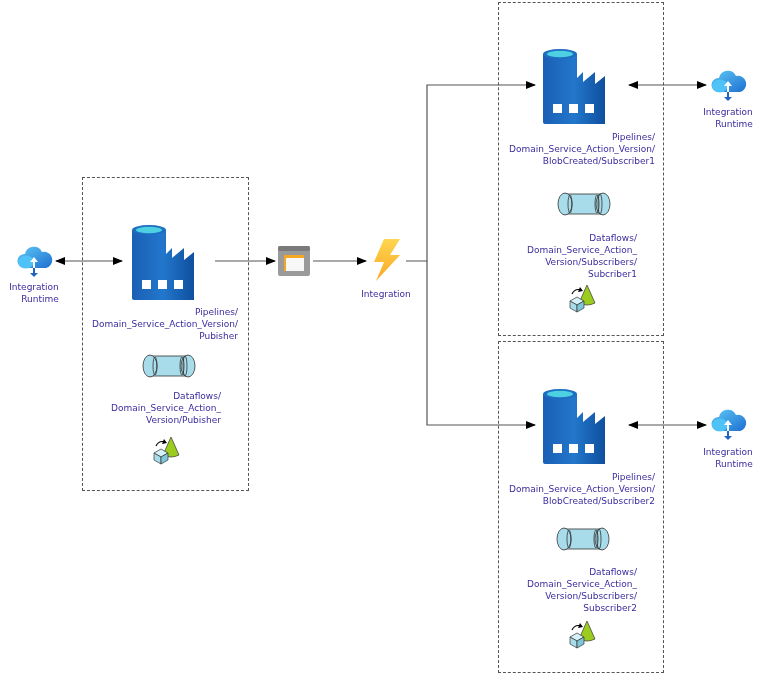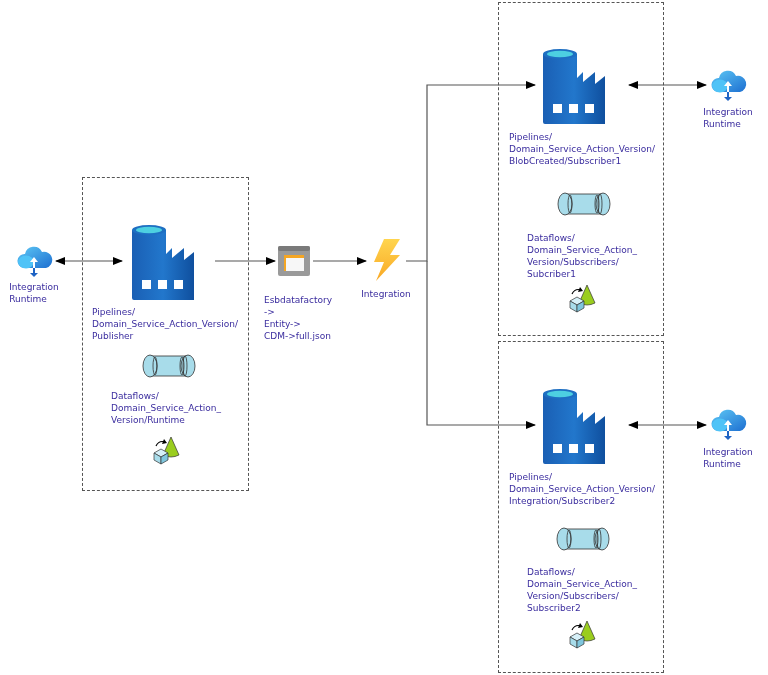--- a/index.html
+++ b/index.html
@@ -1,19 +1,19 @@
 <!DOCTYPE html>
 <html><head>
 <meta charset="utf-8">
 <style>
   html, body { margin: 0; padding: 0; background: #ffffff; }
   body { width: 768px; height: 675px; position: relative; overflow: hidden;
          font-family: "DejaVu Sans", sans-serif; }
   .canvas { position: absolute; left: 0; top: 0; width: 768px; height: 675px; }
-  .lbl { position: absolute; text-align: left; color: #3a2c9e;
+  .lbl { position: absolute; text-align: right; color: #3a2c9e;
          font-family: "DejaVu Sans", sans-serif; font-size: 9px; line-height: 12px;
          white-space: nowrap; transform: translateX(-50%); }
   .group { position: absolute; border: 1.3px dashed #555; box-sizing: border-box; }
   svg.wires { position: absolute; left: 0; top: 0; }
   .node { position: absolute; }
 </style>
 </head>
 <body>
 
 <div class="canvas">
@@ -74,62 +74,56 @@
       <ellipse cx="19" cy="8" rx="17" ry="5" fill="#1e6fc2"></ellipse>
       <ellipse cx="19" cy="8" rx="13" ry="3.2" fill="#4dd0e1"></ellipse>
       <rect x="12" y="58" width="9" height="9" fill="#fff"></rect>
       <rect x="28" y="58" width="9" height="9" fill="#fff"></rect>
       <rect x="44" y="58" width="9" height="9" fill="#fff"></rect>
     </svg>
   </div>
   <div class="lbl" style="left:165px; top:306px;">
     <div>Pipelines/</div>
     <div>Domain_Service_Action_Version/</div>
-    <div>Publisher</div>
+    <div>Pubisher</div>
   </div>
 
   <div class="node" style="left:141px; top:353px; width:56px; height:26px;">
     <svg width="56" height="26" viewBox="0 0 56 26">
       <rect x="8" y="3" width="40" height="20" fill="#a8dcea" stroke="#333" stroke-width="0.8"></rect>
       <ellipse cx="9" cy="13" rx="7" ry="11" fill="#a8dcea" stroke="#333" stroke-width="0.8"></ellipse>
       <ellipse cx="14" cy="13" rx="2" ry="9" fill="none" stroke="#333" stroke-width="0.8"></ellipse>
       <ellipse cx="47" cy="13" rx="7" ry="11" fill="#a8dcea" stroke="#333" stroke-width="0.8"></ellipse>
       <ellipse cx="41" cy="13" rx="2" ry="9" fill="none" stroke="#333" stroke-width="0.8"></ellipse>
       <ellipse cx="44" cy="13" rx="2" ry="10" fill="none" stroke="#333" stroke-width="0.8"></ellipse>
     </svg>
   </div>
   <div class="lbl" style="left:166px; top:390px;">
     <div>Dataflows/</div>
     <div>Domain_Service_Action_</div>
-    <div>Version/Runtime</div>
+    <div>Version/Pubisher</div>
   </div>
   <div class="node" style="left:151px; top:435px; width:30px; height:30px;">
     <svg width="30" height="30" viewBox="0 0 30 30">
       <path d="M20,2 L28,20 Q20,24 12,20 z" fill="#9acd1e" stroke="#333" stroke-width="0.7"></path>
       <path d="M3,18 L10,14 L17,18 L10,22 z" fill="#d6f0f8" stroke="#333" stroke-width="0.7"></path>
       <path d="M3,18 L10,22 L10,29 L3,25 z" fill="#a8dcea" stroke="#333" stroke-width="0.7"></path>
       <path d="M10,22 L17,18 L17,25 L10,29 z" fill="#7fc6dd" stroke="#333" stroke-width="0.7"></path>
       <path d="M5,11 Q8,5 14,7" fill="none" stroke="#000" stroke-width="1.2"></path>
       <path d="M13,4 L16,8 L11,9 z" fill="#000"></path>
     </svg>
   </div>
 
   <div class="node" style="left:277px; top:245px; width:34px; height:32px;">
     <svg width="34" height="32" viewBox="0 0 34 32">
       <rect x="1" y="1" width="32" height="30" rx="2" fill="#9a9a9a"></rect>
       <rect x="1" y="1" width="32" height="5" rx="2" fill="#7a7a7a"></rect>
       <rect x="7" y="10" width="20" height="16" fill="#f5a623"></rect>
       <rect x="9" y="13" width="18" height="13" fill="#f7f7f7"></rect>
     </svg>
-  </div>
-  <div class="lbl" style="left:298px; top:294px;">
-    <div>Esbdatafactory</div>
-    <div>-&gt;</div>
-    <div>Entity-&gt;</div>
-    <div>CDM-&gt;full.json</div>
   </div>
 
   <div class="node" style="left:370px; top:238px; width:34px; height:44px;">
     <svg width="34" height="44" viewBox="0 0 34 44">
       <defs>
         <linearGradient id="lg1" x1="0" y1="0" x2="0" y2="1">
             <stop offset="0" stop-color="#ffd54f"></stop>
             <stop offset="1" stop-color="#f9a825"></stop>
           </linearGradient>
       </defs>
@@ -204,21 +198,21 @@
       <ellipse cx="19" cy="8" rx="17" ry="5" fill="#1e6fc2"></ellipse>
       <ellipse cx="19" cy="8" rx="13" ry="3.2" fill="#4dd0e1"></ellipse>
       <rect x="12" y="58" width="9" height="9" fill="#fff"></rect>
       <rect x="28" y="58" width="9" height="9" fill="#fff"></rect>
       <rect x="44" y="58" width="9" height="9" fill="#fff"></rect>
     </svg>
   </div>
   <div class="lbl" style="left:582px; top:471px;">
     <div>Pipelines/</div>
     <div>Domain_Service_Action_Version/</div>
-    <div>Integration/Subscriber2</div>
+    <div>BlobCreated/Subscriber2</div>
   </div>
 
   <div class="node" style="left:555px; top:526px; width:56px; height:26px;">
     <svg width="56" height="26" viewBox="0 0 56 26">
       <rect x="8" y="3" width="40" height="20" fill="#a8dcea" stroke="#333" stroke-width="0.8"></rect>
       <ellipse cx="9" cy="13" rx="7" ry="11" fill="#a8dcea" stroke="#333" stroke-width="0.8"></ellipse>
       <ellipse cx="14" cy="13" rx="2" ry="9" fill="none" stroke="#333" stroke-width="0.8"></ellipse>
       <ellipse cx="47" cy="13" rx="7" ry="11" fill="#a8dcea" stroke="#333" stroke-width="0.8"></ellipse>
       <ellipse cx="41" cy="13" rx="2" ry="9" fill="none" stroke="#333" stroke-width="0.8"></ellipse>
       <ellipse cx="44" cy="13" rx="2" ry="10" fill="none" stroke="#333" stroke-width="0.8"></ellipse>

